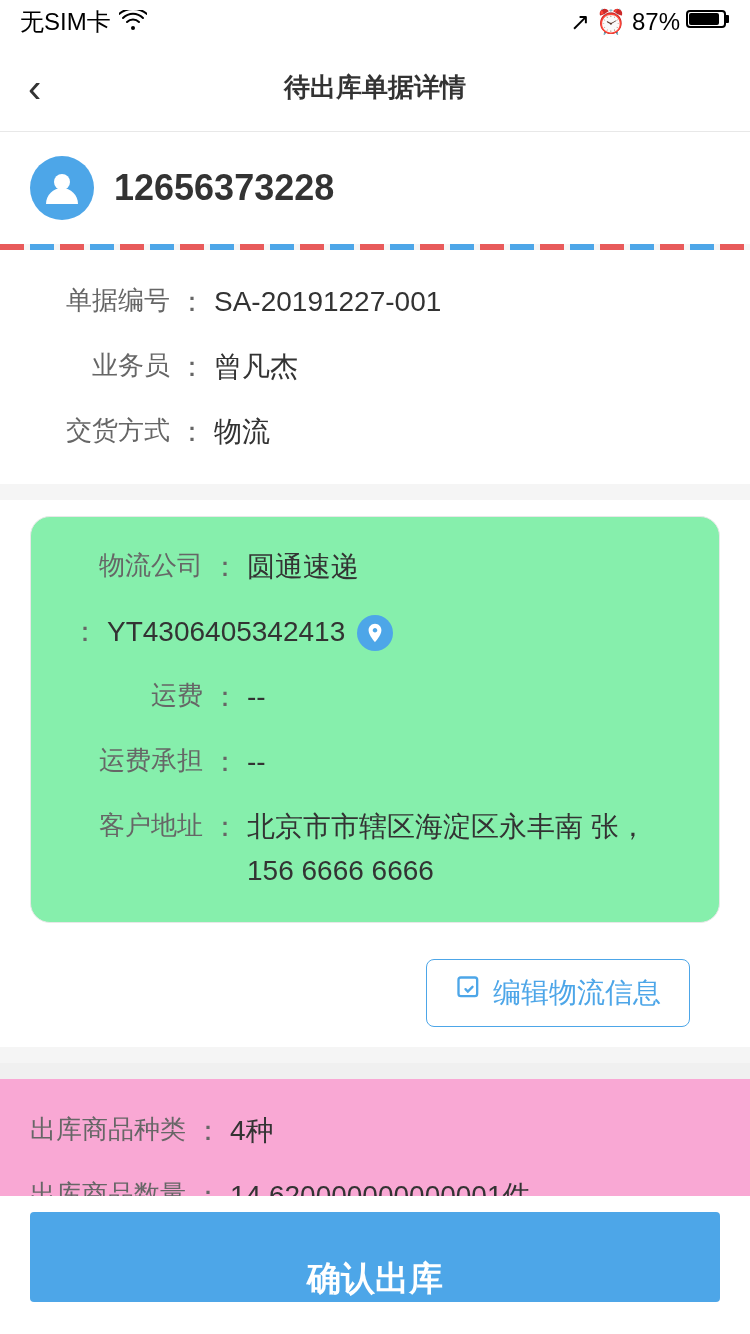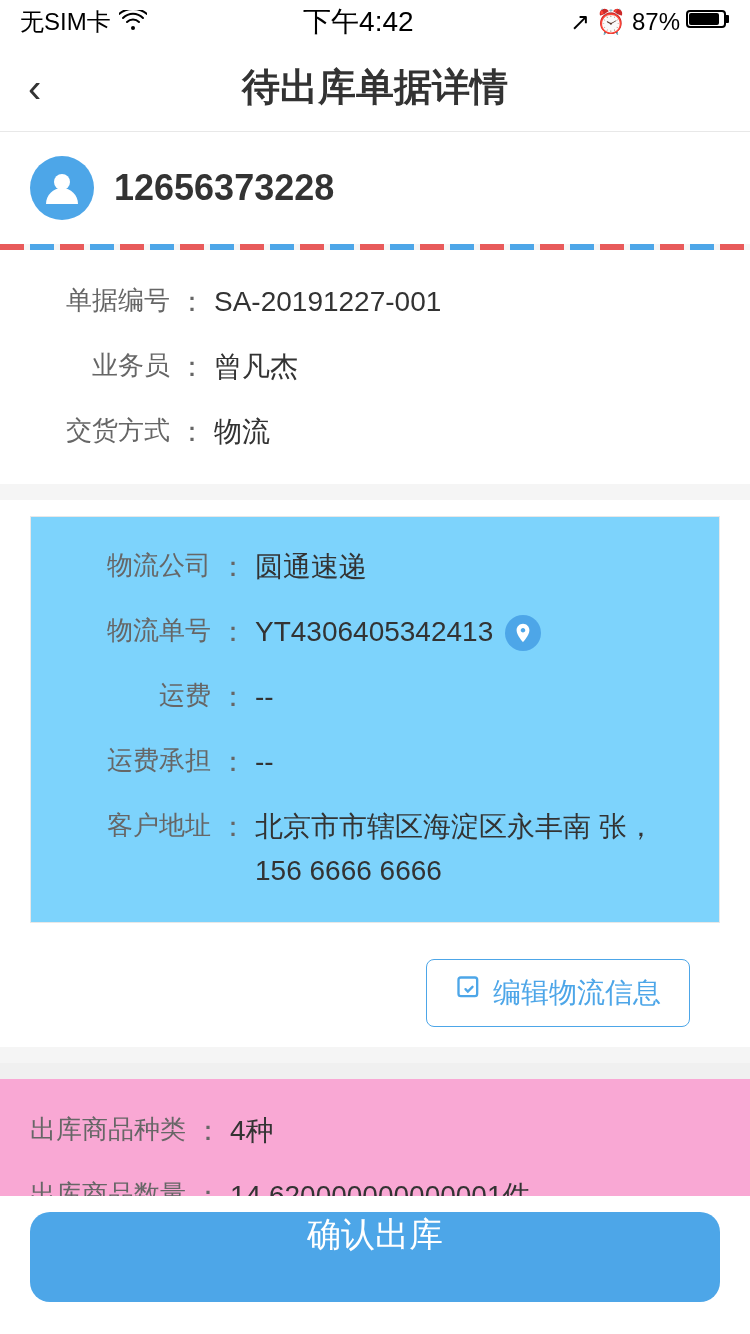--- a/index.html
+++ b/index.html
@@ -43,21 +43,21 @@
     .nav-back {
       position: absolute;
       left: 28px;
       top: 50%;
       transform: translateY(-50%);
       font-size: 40px;
       color: #333;
       cursor: pointer;
     }
     .nav-title {
-      font-size: 38px;
+      font-size: 26px;
       font-weight: 600;
       color: #333;
     }
 
     
     .content {
       width: 750px;
       background: #f5f5f5;
     }
 
@@ -126,24 +126,24 @@
       flex-shrink: 0;
     }
     .field-value {
       color: #333;
       font-size: 28px;
       flex: 1;
     }
 
     
     .logistics-card {
-      background: #7dd3fc;
+      background: #86efac;
       border: 1px solid #e8e8e8;
-      border-radius: 0;
-      padding: 28px 40px;
+      border-radius: 20px;
+      padding: 28px 32px;
       margin: 0 0 16px 0;
     }
     .logistics-field-row {
       display: flex;
       align-items: flex-start;
       margin-bottom: 20px;
       line-height: 1.6;
     }
     .logistics-field-row:last-child { margin-bottom: 0; }
 
@@ -214,46 +214,45 @@
       left: 0;
       width: 750px;
       padding: 16px 30px 32px;
       background: #fff;
     }
     .confirm-btn {
       width: 100%;
       height: 90px;
       background: #4da6e8;
       border: none;
-      border-radius: 20px;
+      border-radius: 4px;
       color: #fff;
       font-size: 34px;
-      font-weight: 400;
+      font-weight: 700;
       cursor: pointer;
       display: flex;
-      align-items: flex-start;
+      align-items: flex-end;
       justify-content: center;
     }
   </style>
 </head>
 <body>
 
 <div class="status-bar">
   <div class="status-left">
     <span>无SIM卡</span>
     <span>
       <svg width="28" height="20" viewBox="0 0 28 20" fill="none">
         <path d="M14 16a2 2 0 110 4 2 2 0 010-4z" fill="#000"></path>
         <path d="M8 12c1.6-1.6 3.8-2.5 6-2.5s4.4.9 6 2.5" stroke="#000" stroke-width="2" fill="none" stroke-linecap="round"></path>
         <path d="M4 8c2.7-2.7 6.3-4.3 10-4.3s7.3 1.6 10 4.3" stroke="#000" stroke-width="2" fill="none" stroke-linecap="round"></path>
         <path d="M0 4C3.7.7 8.6-1 14-1s10.3 1.7 14 5" stroke="#000" stroke-width="2" fill="none" stroke-linecap="round"></path>
       </svg>
     </span>
   </div>
-  <div class="status-center">下午4:42</div>
   <div class="status-right">
     <span>↗</span>
     <span>⏰</span>
     <span>87%</span>
     <span>
       <svg width="44" height="22" viewBox="0 0 44 22" fill="none">
         <rect x="1" y="3" width="38" height="16" rx="3" stroke="#000" stroke-width="2"></rect>
         <rect x="39" y="7" width="4" height="8" rx="1" fill="#000"></rect>
         <rect x="3" y="5" width="30" height="12" rx="2" fill="#000"></rect>
       </svg>
@@ -299,21 +298,20 @@
   </div>
 
   <div class="section-white" style="padding-top:16px;padding-bottom:0;">
     <div class="logistics-card">
       <div class="logistics-field-row">
         <span class="field-label">物流公司</span>
         <span class="field-colon">：</span>
         <span class="field-value">圆通速递</span>
       </div>
       <div class="logistics-field-row">
-        <span class="field-label">物流单号</span>
         <span class="field-colon">：</span>
         <span class="field-value">
           <span class="tracking-value">
             <span>YT4306405342413</span>
             <span class="location-icon">
               <svg viewBox="0 0 24 24">
                 <path d="M12 2C8.13 2 5 5.13 5 9c0 5.25 7 13 7 13s7-7.75 7-13c0-3.87-3.13-7-7-7zm0 9.5c-1.38 0-2.5-1.12-2.5-2.5s1.12-2.5 2.5-2.5 2.5 1.12 2.5 2.5-1.12 2.5-2.5 2.5z"></path>
               </svg>
             </span>
           </span>

